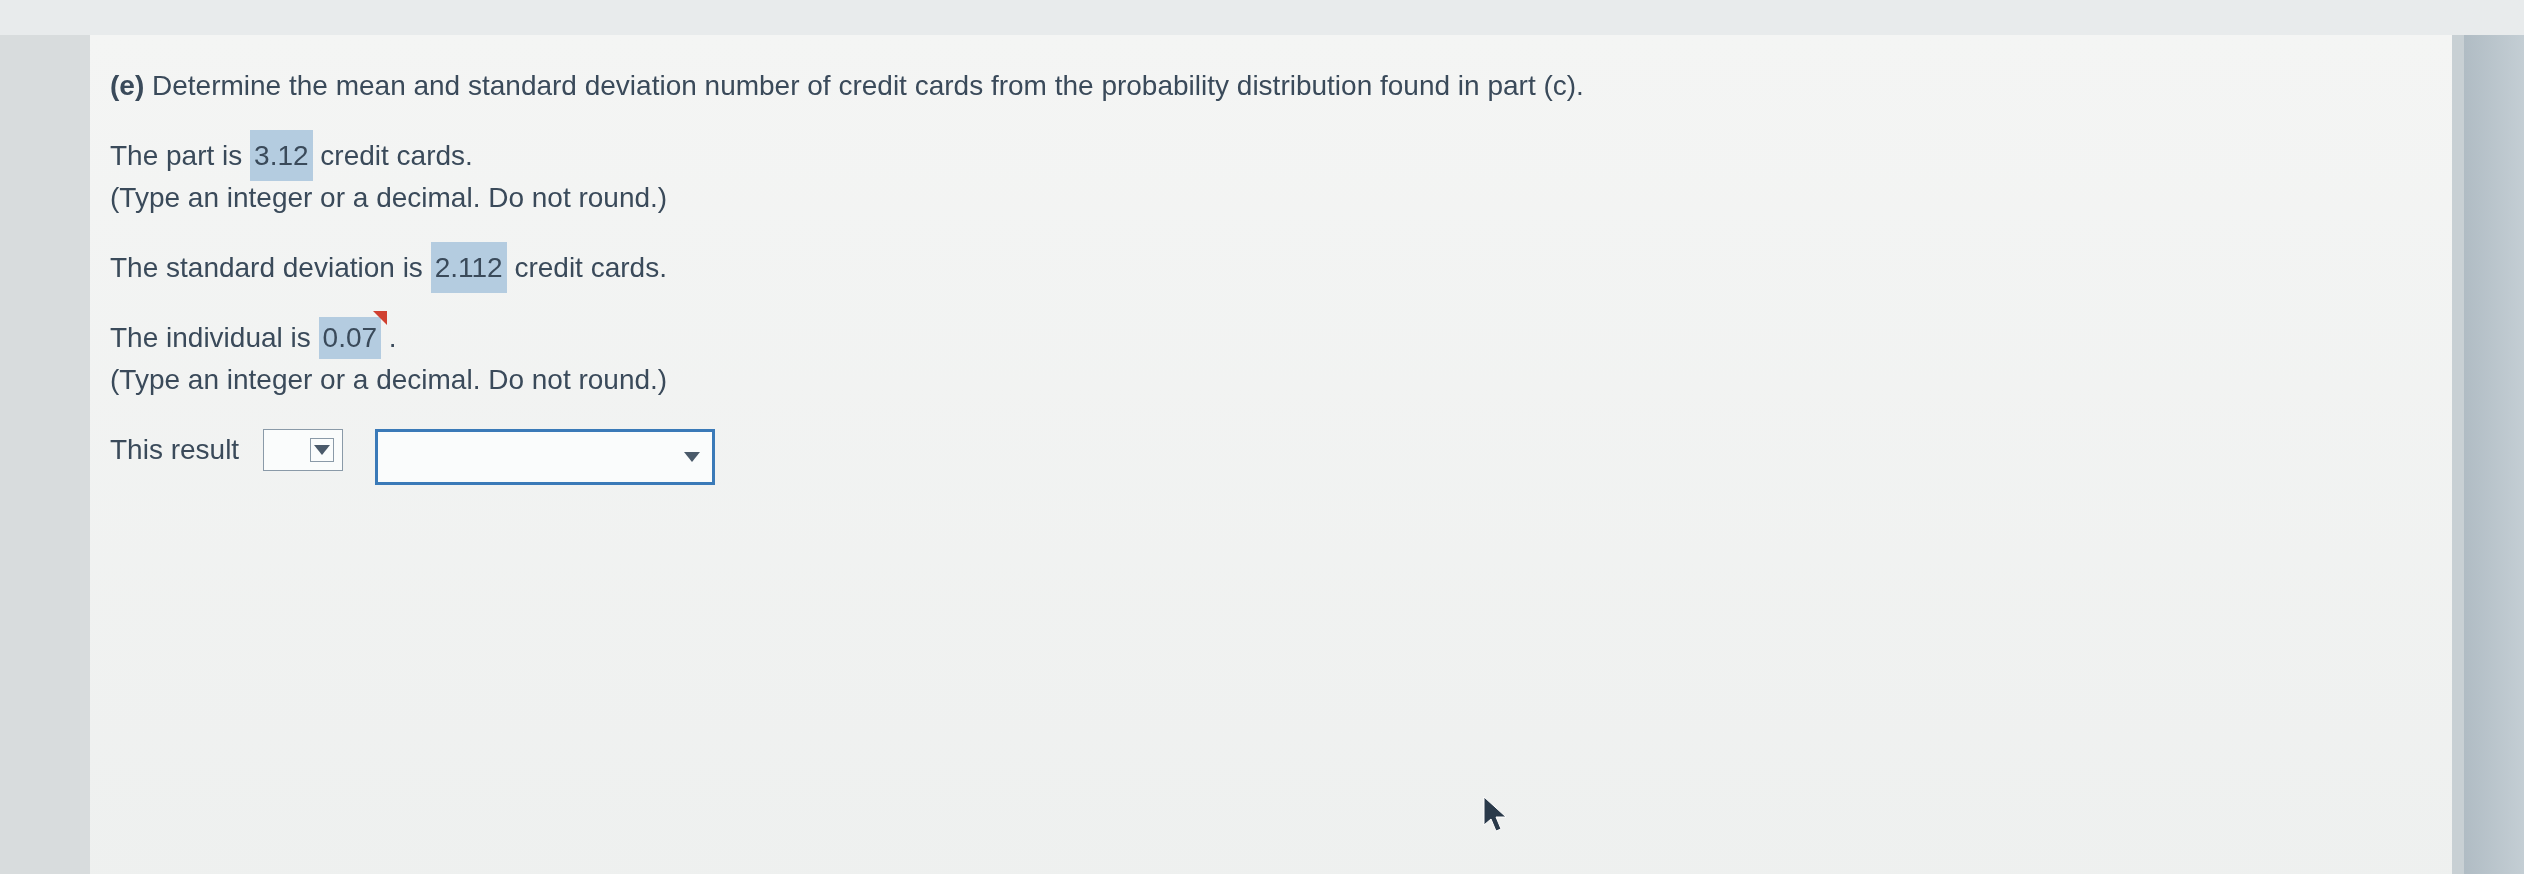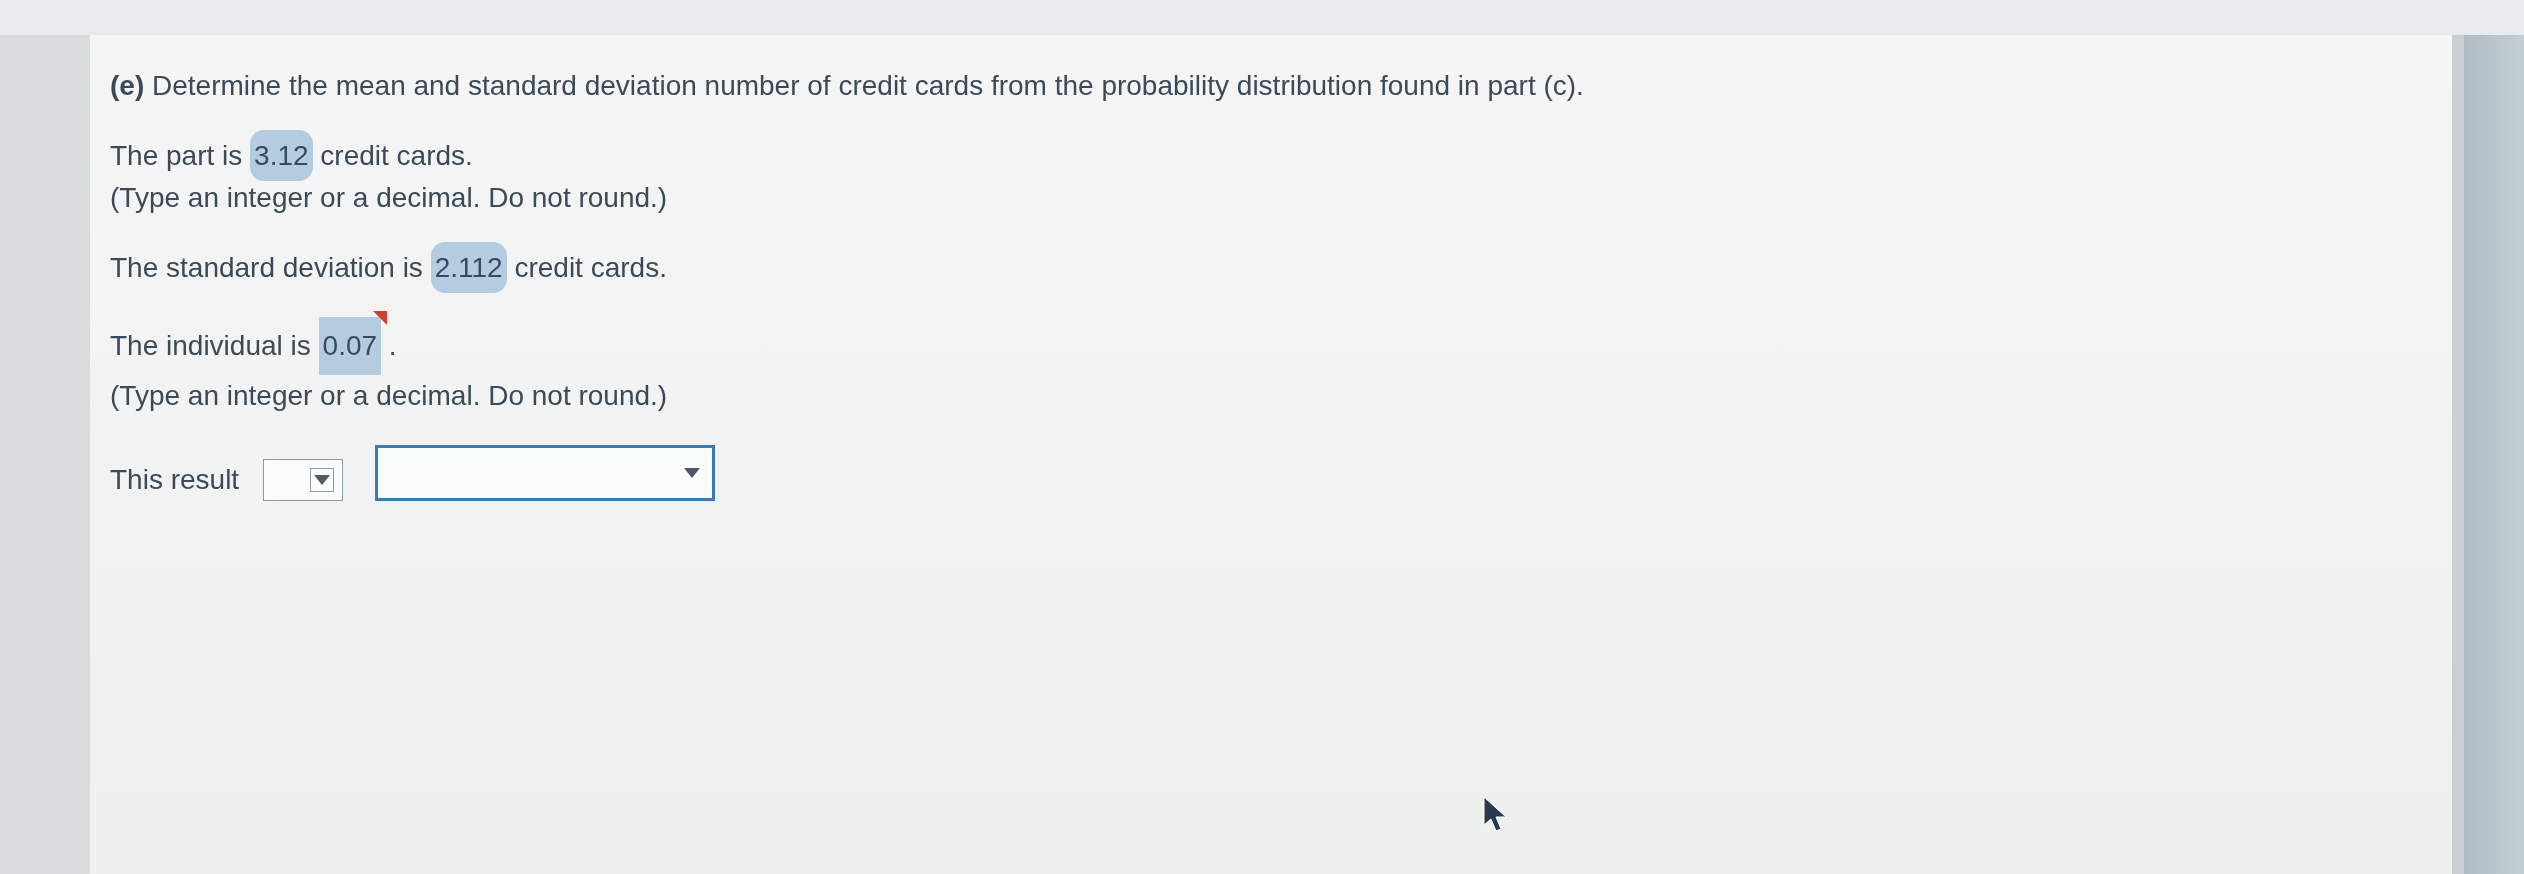--- a/index.html
+++ b/index.html
@@ -43,25 +43,24 @@
     .para {
       margin-bottom: 28px;
       line-height: 1.5;
     }
     .bold {
       font-weight: bold;
     }
     .highlight {
       background: #b4cce0;
       padding: 10px 4px;
-      border-radius: 14px;
     }
     .highlight-err {
       background: #b4cce0;
-      padding: 8px 4px;
+      padding: 0 4px;
       position: relative;
       display: inline-block;
     }
     .highlight-err::after {
       content: '';
       position: absolute;
       top: -6px;
       right: -6px;
       width: 0;
       height: 0;
@@ -110,21 +109,21 @@
       border: 1px solid #8a9aa8;
     }
     .cursor-icon {
       position: absolute;
       left: 1390px;
       top: 760px;
       pointer-events: none;
     }
     .last-line {
       display: flex;
-      align-items: flex-end;
+      align-items: flex-start;
       flex-wrap: wrap;
       gap: 16px;
     }
   </style>
 </head>
 <body>
 
 <div class="page-wrapper">
   <div class="left-margin"></div>
   <div class="content-area">

